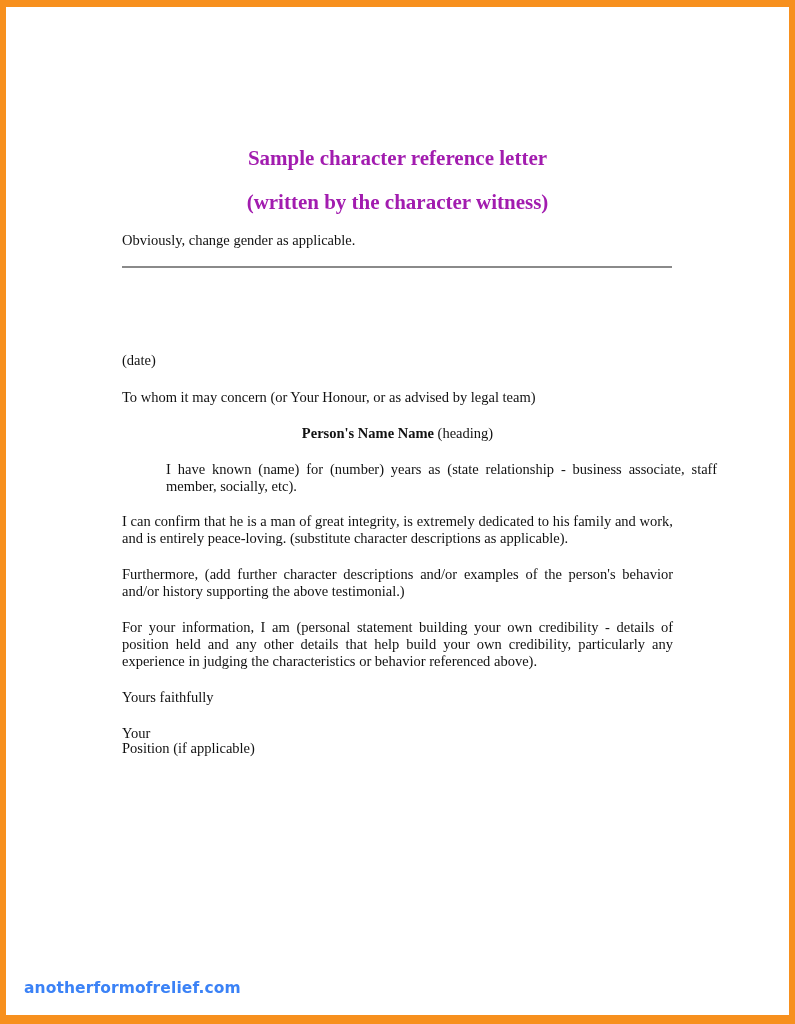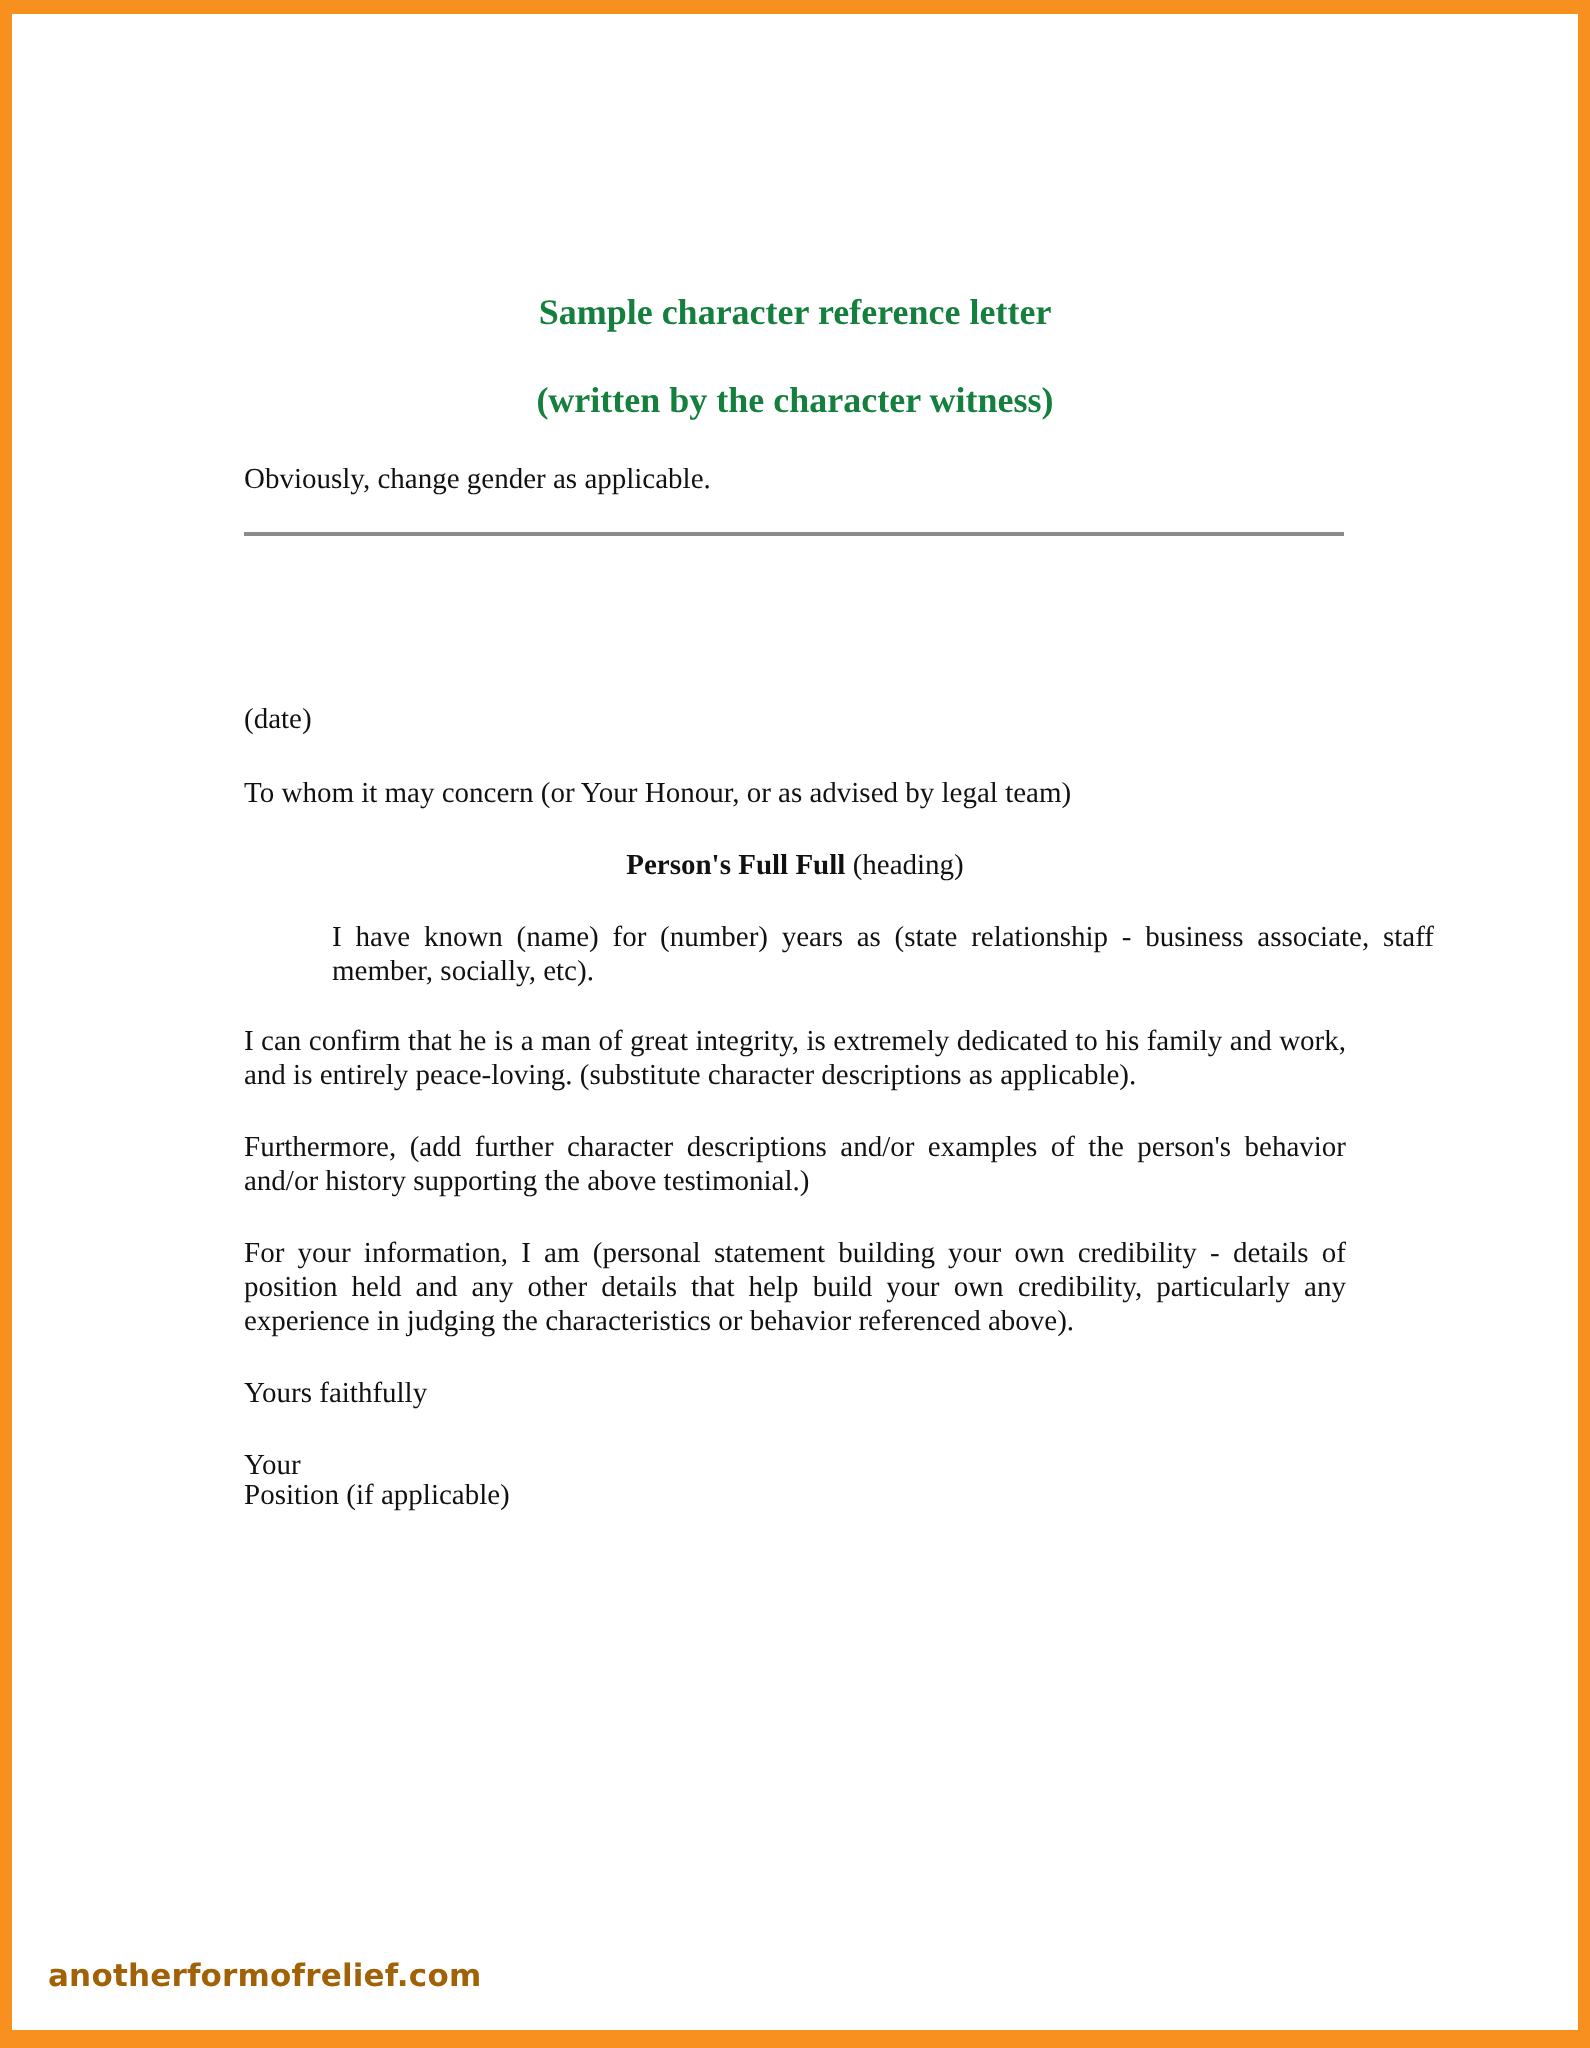--- a/index.html
+++ b/index.html
@@ -13,54 +13,54 @@
       position: absolute; left: 0; top: 0; width: 795px; height: 1024px;
       box-sizing: border-box;
       border-top: 7px solid #f7901e;
       border-left: 6px solid #f7901e;
       border-right: 6px solid #f7901e;
       border-bottom: 9px solid #f7901e;
       background: #fff;
     }
     .title {
       position: absolute; left: 0; width: 795px; text-align: center;
-      font-weight: bold; font-size: 18px; color: #15803d;
+      font-weight: bold; font-size: 21px; color: #a21caf;
     }
     .t1 { top: 146px; }
     .t2 { top: 190px; }
     .note { position: absolute; left: 122px; top: 232px; font-size: 14.5px; }
     .rule {
       position: absolute; left: 122px; top: 266px; width: 550px; height: 0;
       border-top: 2px solid #8a8a8a;
     }
     .p {
       position: absolute; left: 122px; width: 551px;
       font-size: 14.5px; line-height: 17px; text-align: justify;
       text-align-last: left;
     }
     .center { text-align: center; text-align-last: center; }
     .watermark {
       position: absolute; left: 24px; top: 979px;
       font-family: "DejaVu Sans", sans-serif; font-weight: bold;
-      font-size: 15.5px; color: #a16207; letter-spacing: 0.1px;
+      font-size: 15.5px; color: #3b82f6; letter-spacing: 0.1px;
     }
   </style>
 </head>
 <body>
 
 <div class="frame"></div>
 
 <div class="title t1">Sample character reference letter</div>
 <div class="title t2">(written by the character witness)</div>
 <div class="note">Obviously, change gender as applicable.</div>
 <div class="rule"></div>
 
 <div class="p" style="top:352px;">(date)</div>
 <div class="p" style="top:389px;">To whom it may concern (or Your Honour, or as advised by legal team)</div>
-<div class="p center" style="top:425px;"><b>Person's Full Full</b><span> (heading)</span></div>
+<div class="p center" style="top:425px;"><b>Person's Name Name</b><span> (heading)</span></div>
 
 <div class="p" style="top:461px;margin-left:44px;">I have known (name) for (number) years as (state relationship - business associate, staff member, socially, etc).</div>
 <div class="p" style="top:513px;">I can confirm that he is a man of great integrity, is extremely dedicated to his family and work, and is entirely peace-loving. (substitute character descriptions as applicable).</div>
 <div class="p" style="top:566px;">Furthermore, (add further character descriptions and/or examples of the person's behavior and/or history supporting the above testimonial.)</div>
 <div class="p" style="top:619px;">For your information, I am (personal statement building your own credibility - details of position held and any other details that help build your own credibility, particularly any experience in judging the characteristics or behavior referenced above).</div>
 
 <div class="p" style="top:689px;">Yours faithfully</div>
 <div class="p" style="top:725px;">Your</div>
 <div class="p" style="top:717px;margin-top:23px;">Position (if applicable)</div>
 

